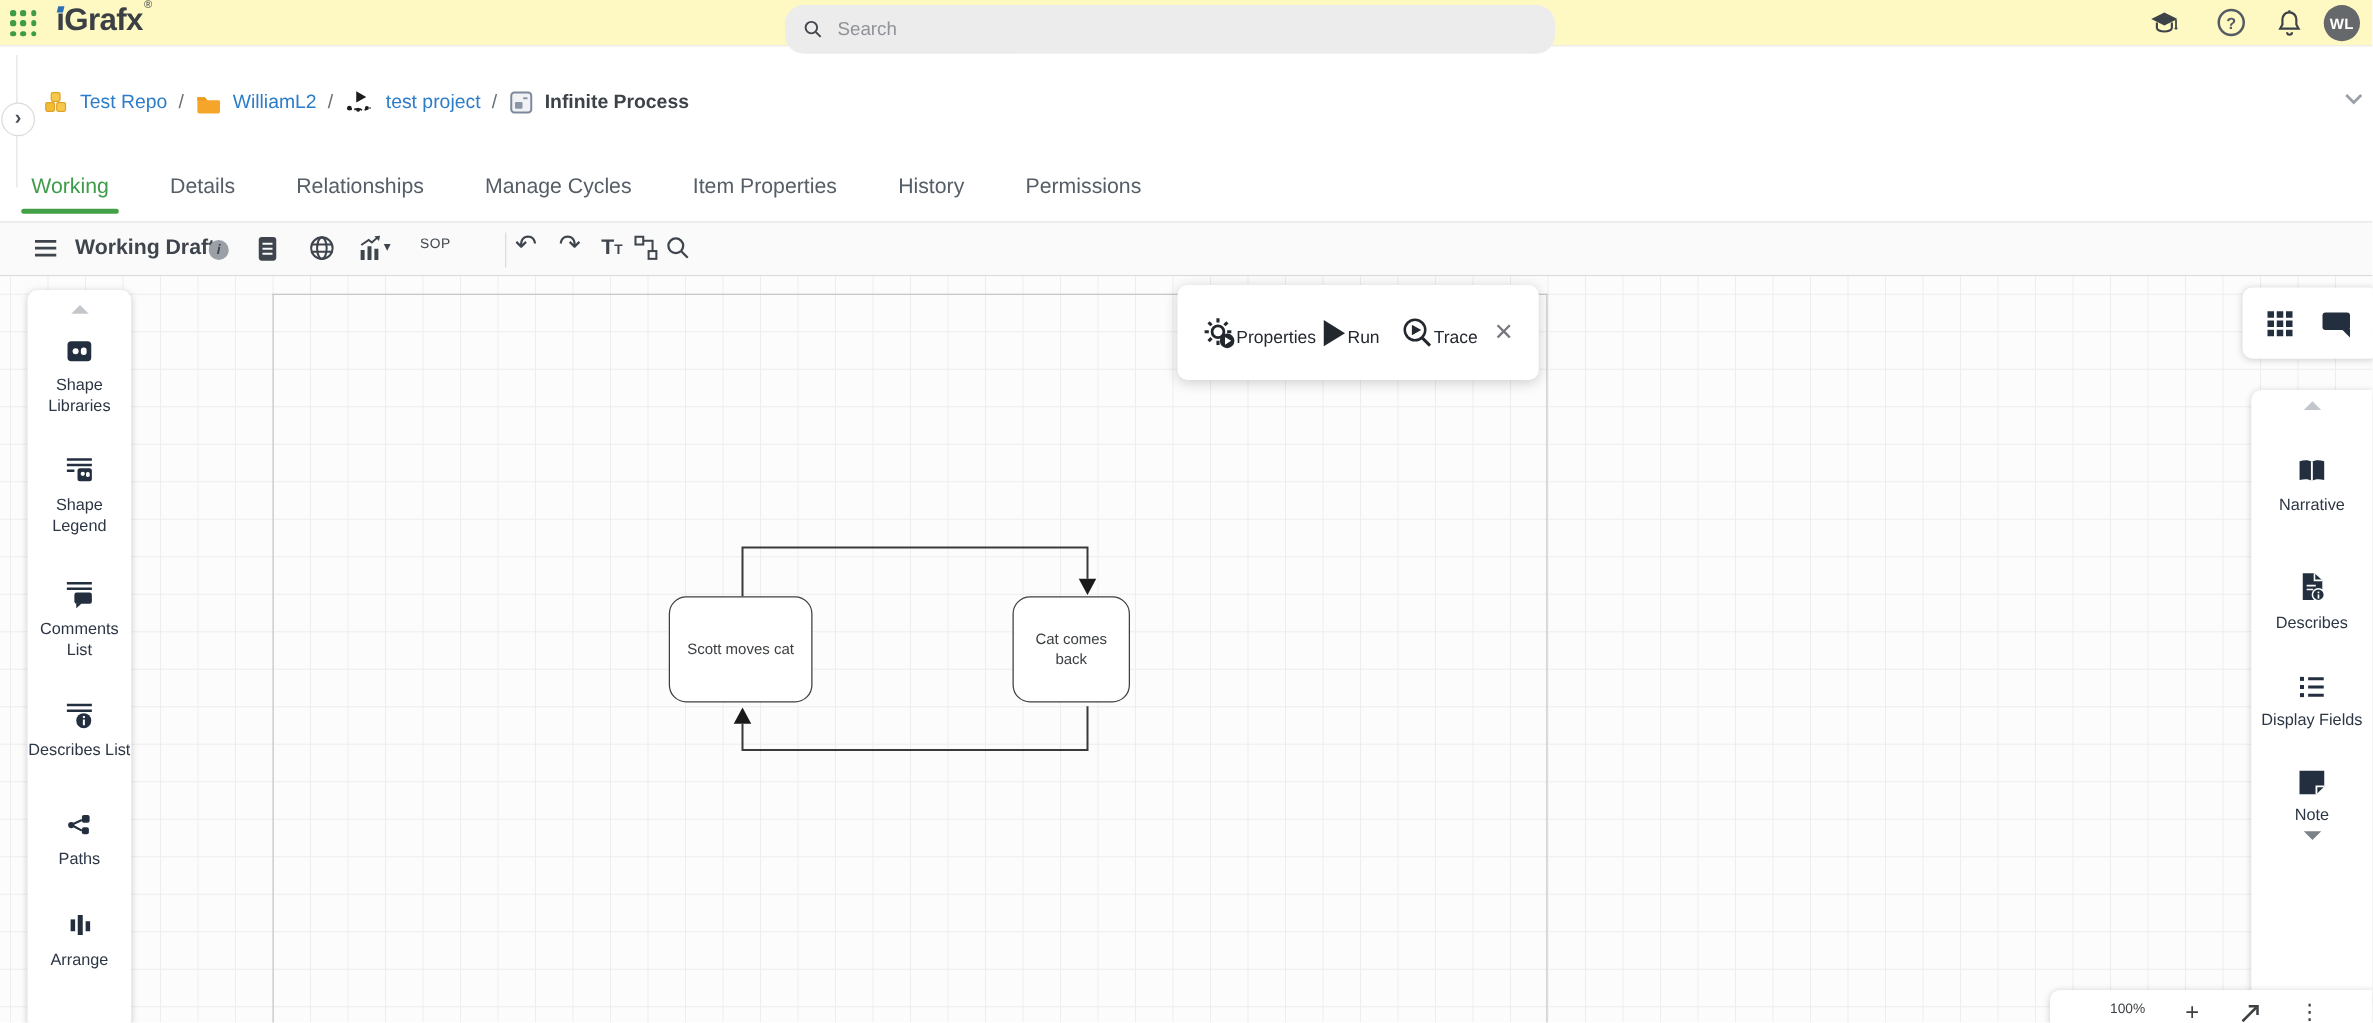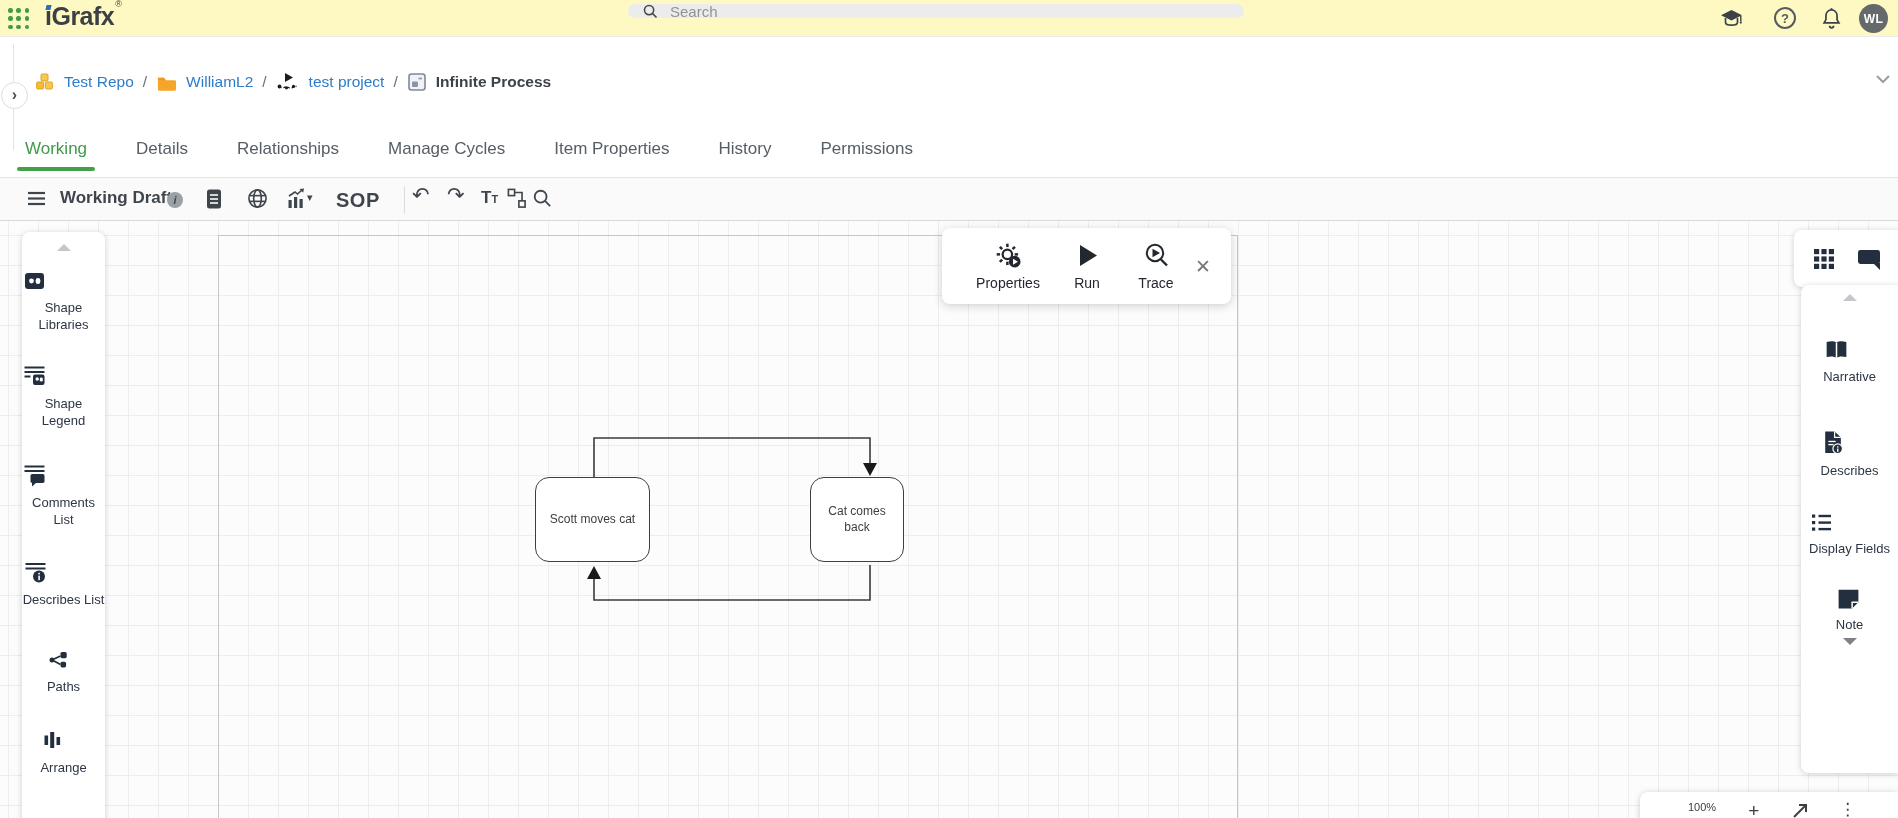--- a/index.html
+++ b/index.html
@@ -12,21 +12,21 @@
             border-bottom:1px solid #ececec; z-index:40; }
   .waffle { position:absolute; left:8px; top:8px; width:22px; height:22px;
             display:grid; grid-template-columns:repeat(3,1fr); gap:3px; cursor:pointer; }
   .waffle i { width:4.6px; height:4.6px; border-radius:50%; background:#3E9B47; }
   .logo { position:absolute; left:45px; top:2px; font-size:25px; font-weight:700;
           color:#3b4045; letter-spacing:-0.5px; }
   .logo .logo-i { position:relative; }
   .logo .logo-i::before { content:""; position:absolute; left:1px; top:3px; width:5px; height:5px;
           background:#2D6FB5; transform:skewX(-14deg); }
   .logo sup { font-size:9px; font-weight:400; position:relative; top:-9px; left:1px; }
-  .search { position:absolute; left:628px; top:4px; width:616px; height:14px; background:#ececec;
+  .search { position:absolute; left:628px; top:4px; width:616px; height:39px; background:#ececec;
             border-radius:15px; display:flex; align-items:center; padding-left:14px; }
   .search svg { width:17px; height:17px; color:#43484e; flex:none; }
   .search input { border:none; background:transparent; outline:none; margin-left:11px;
                   font-size:15px; color:#333; width:540px; font-family:inherit; }
   .search input::placeholder { color:#8f9398; }
   .top-ico { position:absolute; top:7px; color:#3c4248; cursor:pointer; }
   .ico-academy { left:1719px; }
   .ico-help { left:1774px; top:7px; width:22px; height:22px; border:2px solid #565b62; border-radius:50%;
               color:#565b62; display:flex; align-items:center; justify-content:center;
               font-size:13px; font-weight:700; }
@@ -61,21 +61,21 @@
   .dtoolbar .ti { position:absolute; color:#3f454d; cursor:pointer; }
   .tb-menu { left:27px; top:13px; }
   .tb-draft { left:60px; top:10px; font-size:17px; font-weight:700; color:#2F9E44; cursor:pointer; }
   .tb-info { left:167px; top:14px; width:16px; height:16px; border-radius:50%; background:#9aa0a6;
           color:#fff; font-size:11px; font-weight:700; font-style:italic; display:flex;
           align-items:center; justify-content:center; cursor:pointer; }
   .tb-doc { left:205px; top:10px; }
   .tb-globe { left:247px; top:10px; }
   .tb-stats { left:286px; top:10px; }
   .tb-caret { left:307px; top:13px; font-size:11px; color:#3f454d; }
-  .tb-sop { left:336px; top:11px; font-size:20px; font-weight:700; color:#2F9E44;
+  .tb-sop { left:336px; top:11px; font-size:11px; font-weight:400; color:#2F9E44;
           letter-spacing:.5px; cursor:pointer; }
   .tb-sep { position:absolute; left:404px; top:8px; width:1px; height:28px; background:#dcdcdc; }
   .tb-undo { left:412px; top:5px; font-size:21px; color:#3f454d; }
   .tb-redo { left:447px; top:5px; font-size:21px; color:#c2c6cb; }
   .tb-text { left:481px; top:10px; font-weight:700; color:#3f454d; }
   .tb-text .t-big { font-size:17px; } .tb-text .t-small { font-size:11px; }
   .tb-conn { left:506px; top:9px; }
   .tb-zoomsearch { left:532px; top:10px; }
 
   
@@ -93,36 +93,36 @@
   .shape-2 { left:810px; top:256px; width:94px; height:85px; }
 
   
   .panel { background:#fff; box-shadow:0 1px 6px rgba(0,0,0,.18); position:absolute; }
   .left-panel { left:22px; top:11px; width:83px; height:620px; border-radius:8px;
       display:flex; flex-direction:column; align-items:center; padding-top:12px; }
   .scroll-up { width:0; height:0; border-left:7px solid transparent; border-right:7px solid transparent;
       border-bottom:7px solid #c3c7cc; cursor:pointer; }
   .scroll-down { width:0; height:0; border-left:7px solid transparent; border-right:7px solid transparent;
       border-top:7px solid #7d8287; cursor:pointer; }
-  .p-item { display:flex; flex-direction:column; color:#232F3E; cursor:pointer; }
+  .p-item { display:flex; flex-direction:column; align-items:center; color:#232F3E; cursor:pointer; }
   .p-item .plabel { font-size:13px; color:#2c3644; text-align:center; line-height:1.32; margin-top:7px; }
 
   .ctx { left:942px; top:7px; width:289px; height:76px; border-radius:8px;
       box-shadow:0 2px 10px rgba(0,0,0,.18); display:flex; align-items:center;
       padding:0 12px 0 20px; }
-  .ctx-btn { display:flex; flex-direction:column; align-items:center; color:#23272e; cursor:pointer; }
+  .ctx-btn { display:flex; flex-direction:row; align-items:center; color:#23272e; cursor:pointer; }
   .ctx-btn .clabel { font-size:14px; margin-top:6px; }
   .ctx-prop { width:92px; } .ctx-run { width:66px; } .ctx-trace { width:72px; }
   .ctx-close { margin-left:auto; margin-right:8px; font-size:19px; color:#75797e; cursor:pointer; }
 
   .rt-card { left:1794px; top:9px; width:110px; height:57px; border-radius:8px;
       display:flex; align-items:center; gap:20px; padding-left:18px; color:#232F3E; }
   .rt-card > span { cursor:pointer; }
 
-  .right-panel { left:1801px; top:64px; width:97px; height:488px; border-radius:8px 0 0 8px;
+  .right-panel { left:1801px; top:91px; width:97px; height:488px; border-radius:8px 0 0 8px;
       display:flex; flex-direction:column; align-items:center; padding-top:9px; }
 
   .zoom-bar { left:1640px; top:571px; width:258px; height:44px; border-radius:8px 0 0 0;
       box-shadow:0 1px 6px rgba(0,0,0,.2); display:flex; align-items:flex-start; padding-top:9px; }
   .zoom-bar .z { color:#3c4043; cursor:pointer; }
   .z-level { margin-left:48px; font-size:11px; }
   .z-plus { margin-left:32px; font-size:19px; line-height:1; }
   .z-expand { margin-left:32px; margin-top:1px; }
   .z-menu { margin-left:30px; font-size:17px; line-height:1; }
 </style>

